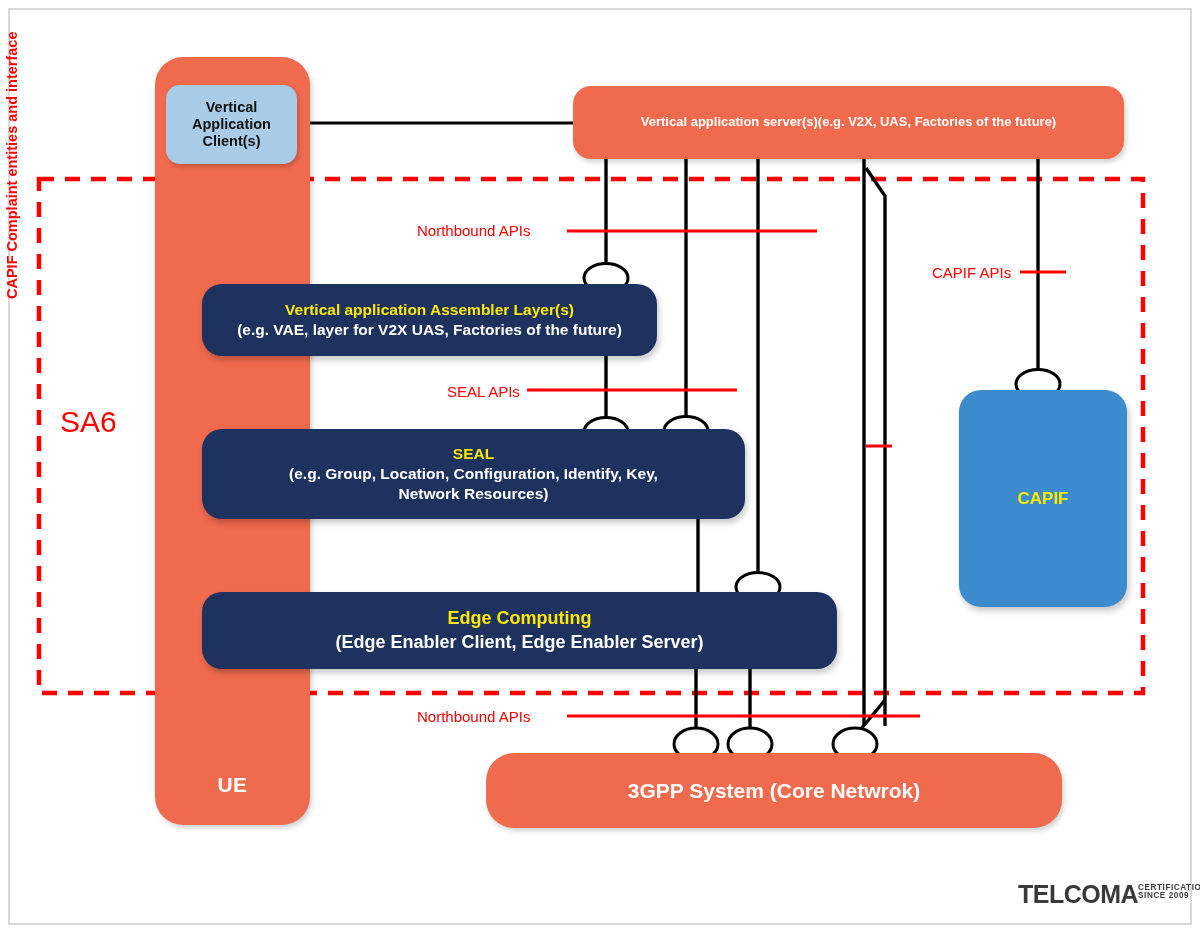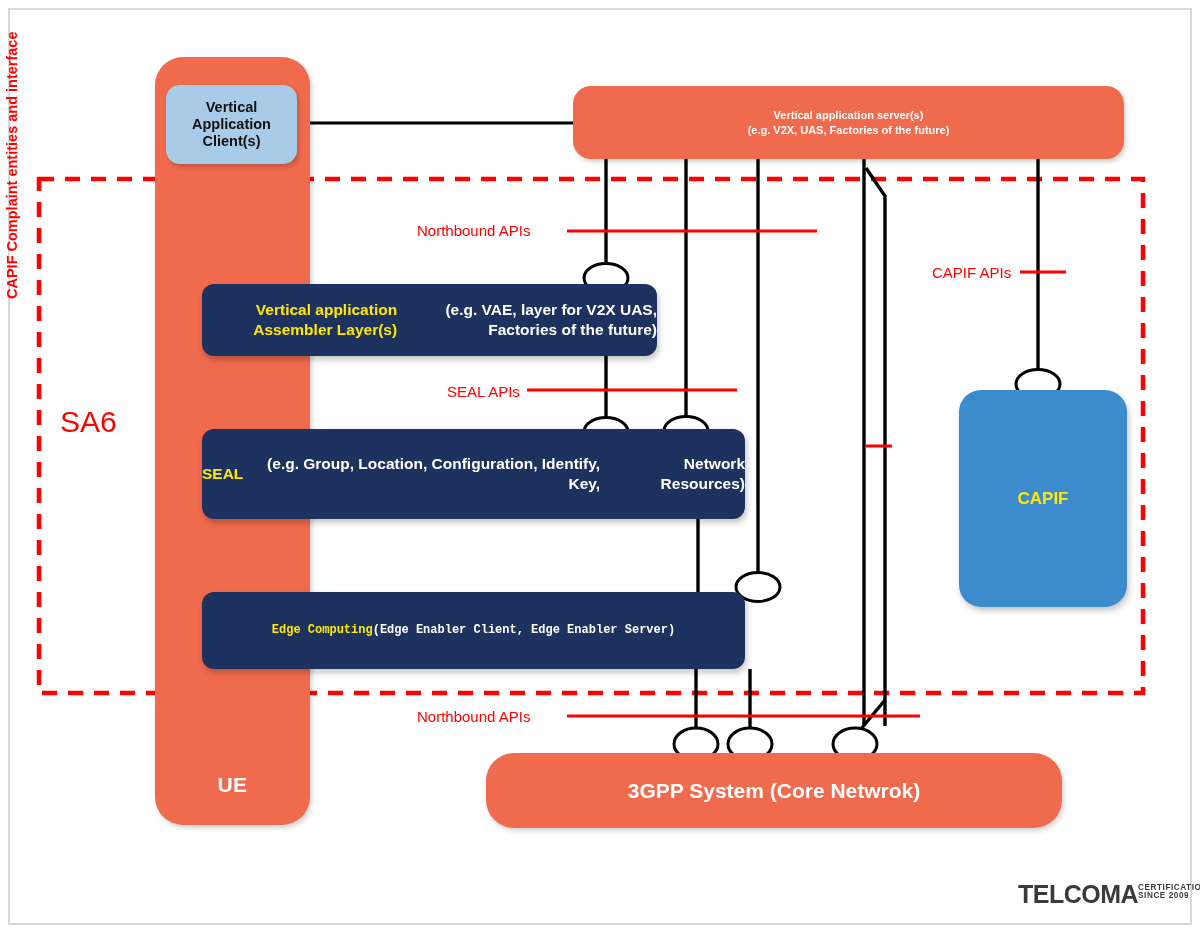--- a/index.html
+++ b/index.html
@@ -29,33 +29,33 @@
     left:166px;top:85px;width:131px;height:79px;
     background:#a8cce8;border-radius:14px;
     box-shadow:2px 3px 4px rgba(0,0,0,.18);
     flex-direction:column;color:#111111;font-size:14.5px;font-weight:600;line-height:1.18;
   }
   
   #vas-box{
     left:573px;top:86px;width:551px;height:73px;
     background:#f06a4d;border-radius:18px;
     box-shadow:2px 3px 5px rgba(0,0,0,.18);
-    flex-direction:column;color:#ffffff;font-size:11px;font-weight:600;line-height:1.3;
+    flex-direction:row;color:#ffffff;font-size:13px;font-weight:600;line-height:1.3;
   }
   
   .navy{
-    background:#1e3260;border-radius:12px;color:#ffffff;
+    background:#1e3260;border-radius:20px;color:#ffffff;
     box-shadow:2px 4px 6px rgba(0,0,0,.22);
-    flex-direction:row;line-height:1.28;text-align:right;
+    flex-direction:column;line-height:1.28;
   }
   .navy .ttl{color:#ffe900;font-weight:700;}
   .navy .sub{color:#ffffff;font-weight:600;}
   #vaal-box{left:202px;top:284px;width:455px;height:72px;font-size:15.5px;}
   #seal-box{left:202px;top:429px;width:543px;height:90px;font-size:15.5px;}
-  #edge-box{left:202px;top:592px;width:543px;height:77px;font-size:12px;font-family:Liberation Mono, monospace;}
+  #edge-box{left:202px;top:592px;width:635px;height:77px;font-size:18px;}
   
   #capif-box{
     left:959px;top:390px;width:168px;height:217px;
     background:#3b8bcd;border-radius:22px;
     box-shadow:2px 4px 6px rgba(0,0,0,.22);
     color:#ffe900;font-size:17px;font-weight:700;
   }
   
   #core-box{
     left:486px;top:753px;width:576px;height:75px;

